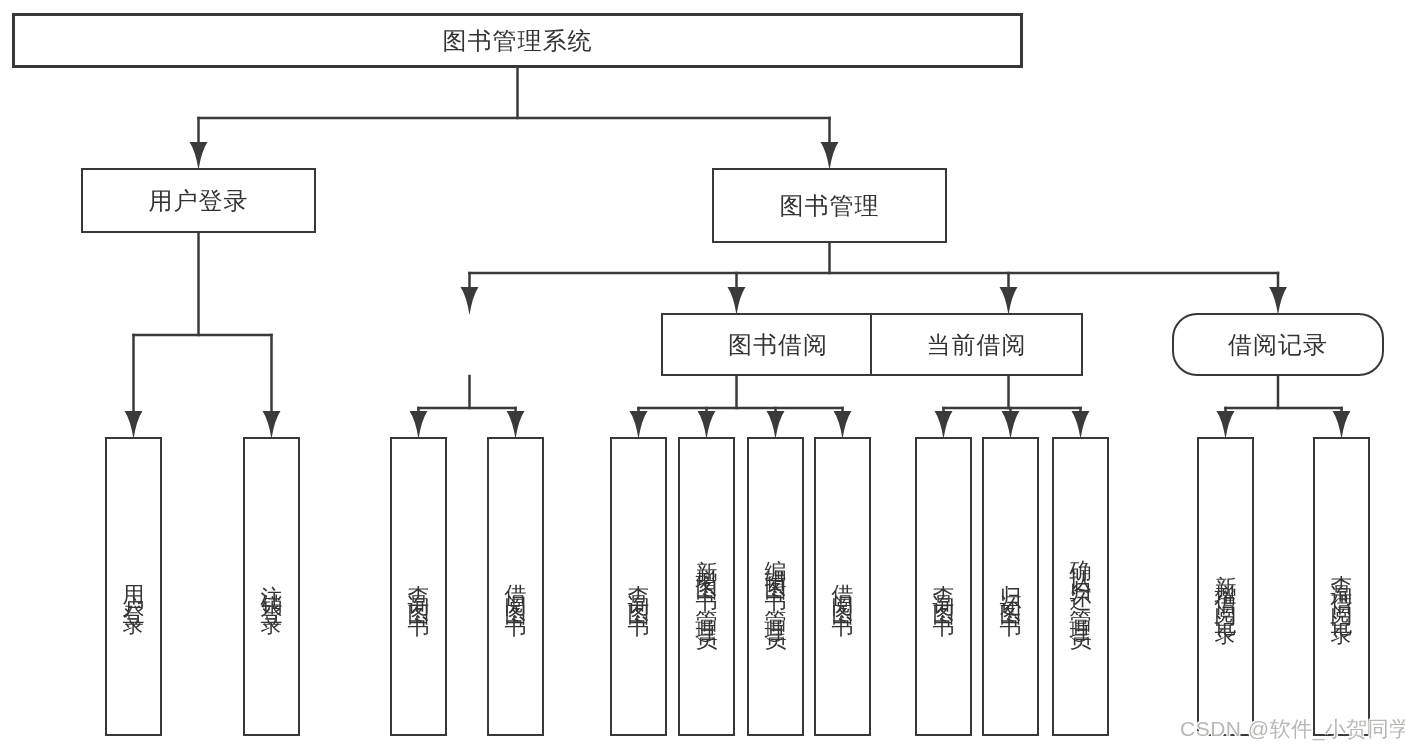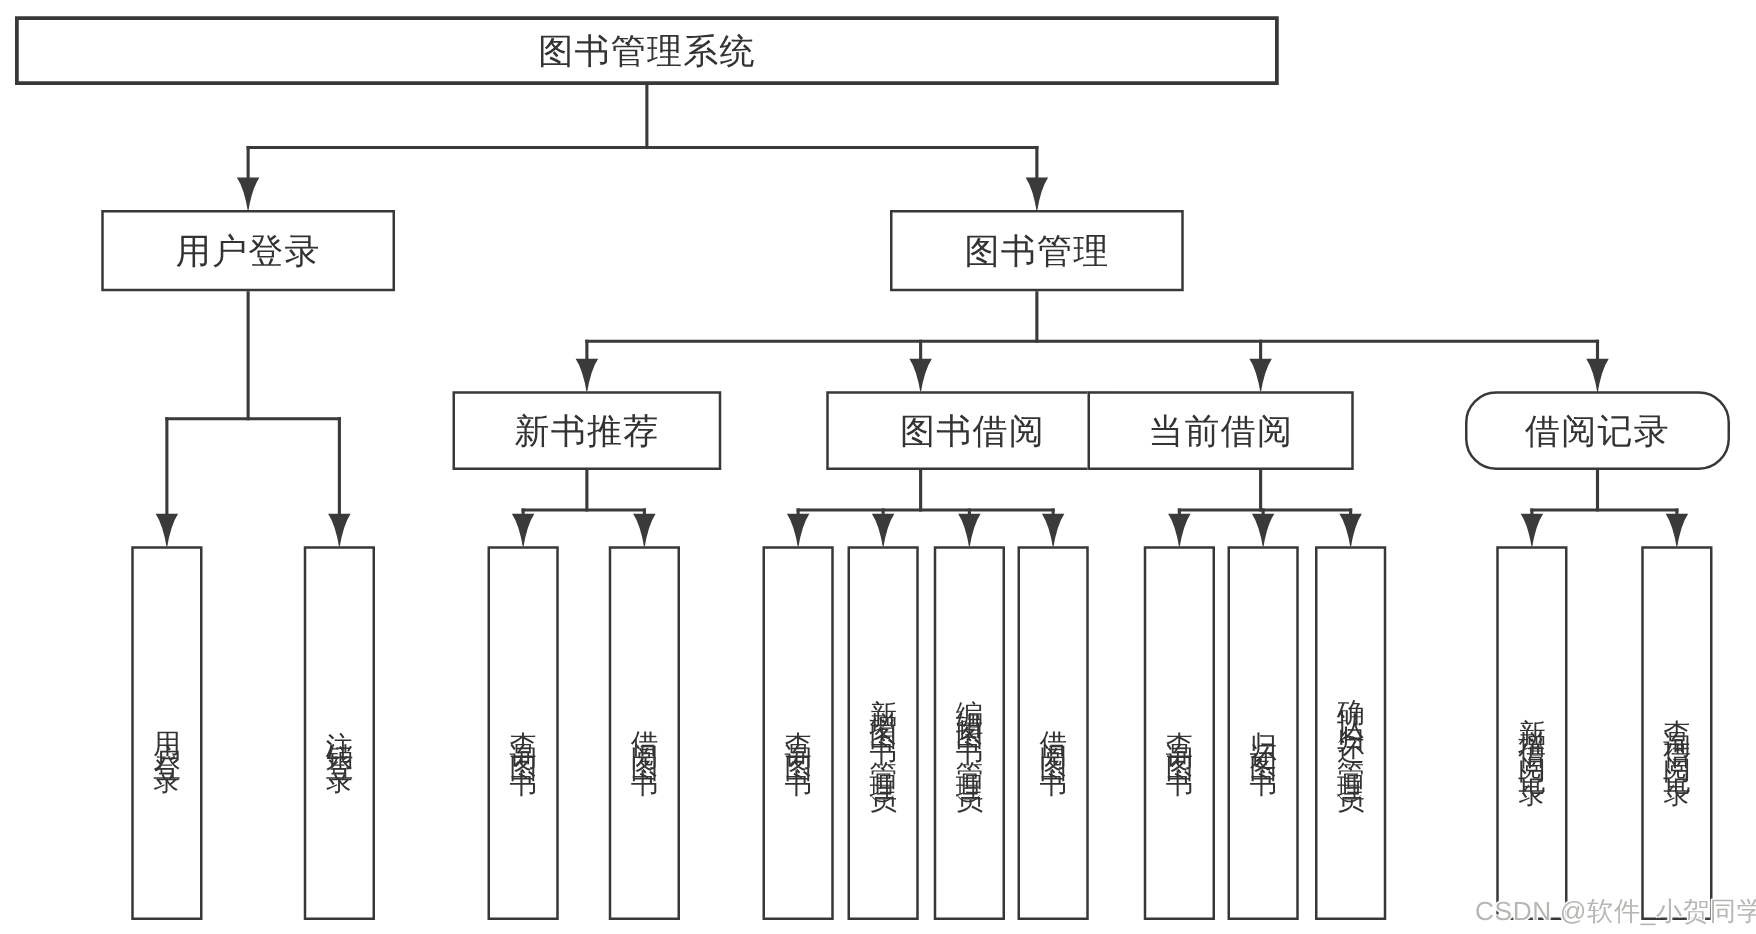--- a/index.html
+++ b/index.html
@@ -21,21 +21,21 @@
     position: absolute;
     box-sizing: border-box;
     background: #ffffff;
     border: 2.5px solid #383838;
     display: flex;
     align-items: center;
     justify-content: center;
     color: #333333;
   }
   .hnode {
-    font-size: 28px;
+    font-size: 24px;
     letter-spacing: 1px;
     white-space: nowrap;
   }
   .root-node {
     border-width: 3px;
   }
   .vnode {
     font-size: 22px;
     writing-mode: vertical-rl;
     text-orientation: mixed;
@@ -112,23 +112,22 @@
       <path d="M 1071.5 411 Q 1077.5 420 1080.5 439 Q 1083.5 420 1089.5 411 Z" fill="#3a3a3a"></path>
       <line x1="1225.5" y1="408" x2="1225.5" y2="427" stroke="#3a3a3a" stroke-width="2.5" stroke-linecap="square"></line>
       <path d="M 1216.5 411 Q 1222.5 420 1225.5 439 Q 1228.5 420 1234.5 411 Z" fill="#3a3a3a"></path>
       <line x1="1341.5" y1="408" x2="1341.5" y2="427" stroke="#3a3a3a" stroke-width="2.5" stroke-linecap="square"></line>
       <path d="M 1332.5 411 Q 1338.5 420 1341.5 439 Q 1344.5 420 1350.5 411 Z" fill="#3a3a3a"></path>
     </svg>
 
   <div class="node hnode root-node" style="left:12px; top:13px; width:1011px; height:55px;">图书管理系统</div>
 
   <div class="node hnode" style="left:81px; top:168px; width:235px; height:65px;">用户登录</div>
-  <div class="node hnode" style="left:712px; top:168px; width:235px; height:65px;">图书管理</div>
+  <div class="node hnode" style="left:712px; top:168px; width:235px; height:75px;">图书管理</div>
 
-  <div class="node hnode" style="left:362px; top:313px; width:215px; height:63px;">新书推荐</div>
   <div class="node hnode" style="left:661px; top:313px; width:234px; height:63px;">图书借阅</div>
   <div class="node hnode" style="left:870px; top:313px; width:213px; height:63px;">当前借阅</div>
   <div class="node hnode" style="left:1172px; top:313px; width:212px; height:63px;border-radius:25px;">借阅记录</div>
 
   <div class="node vnode" style="left:105px; top:437px; width:57px; height:299px;">用户登录</div>
   <div class="node vnode" style="left:243px; top:437px; width:57px; height:299px;">注销登录</div>
 
   <div class="node vnode" style="left:390px; top:437px; width:57px; height:299px;">查询图书</div>
   <div class="node vnode" style="left:487px; top:437px; width:57px; height:299px;">借阅图书</div>
 

